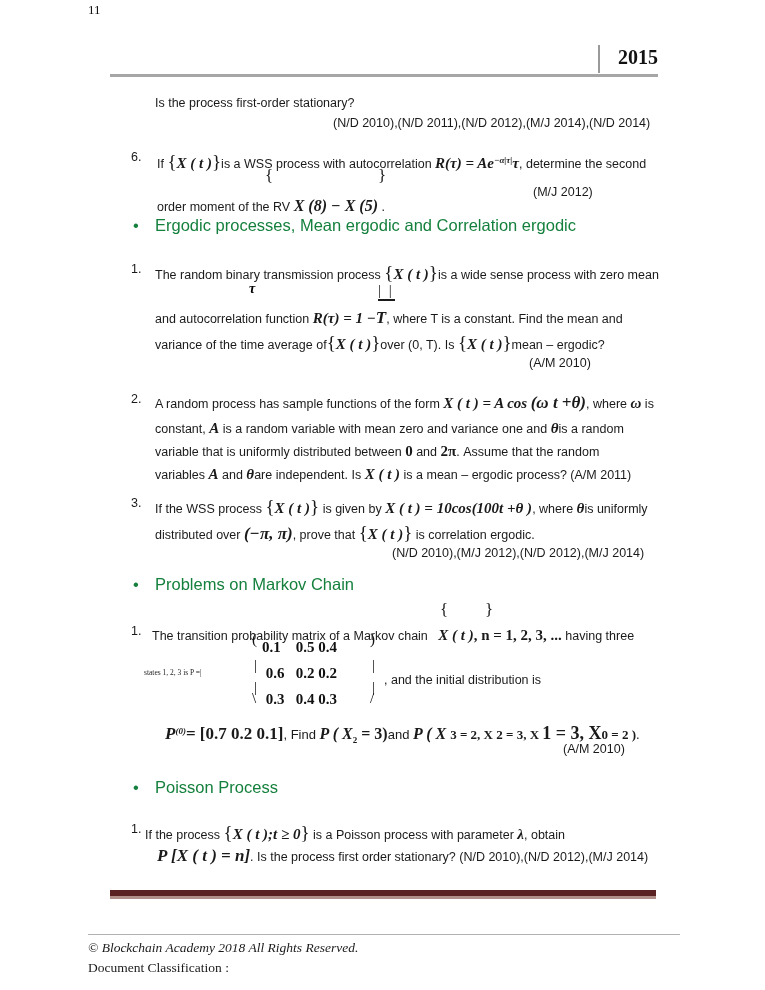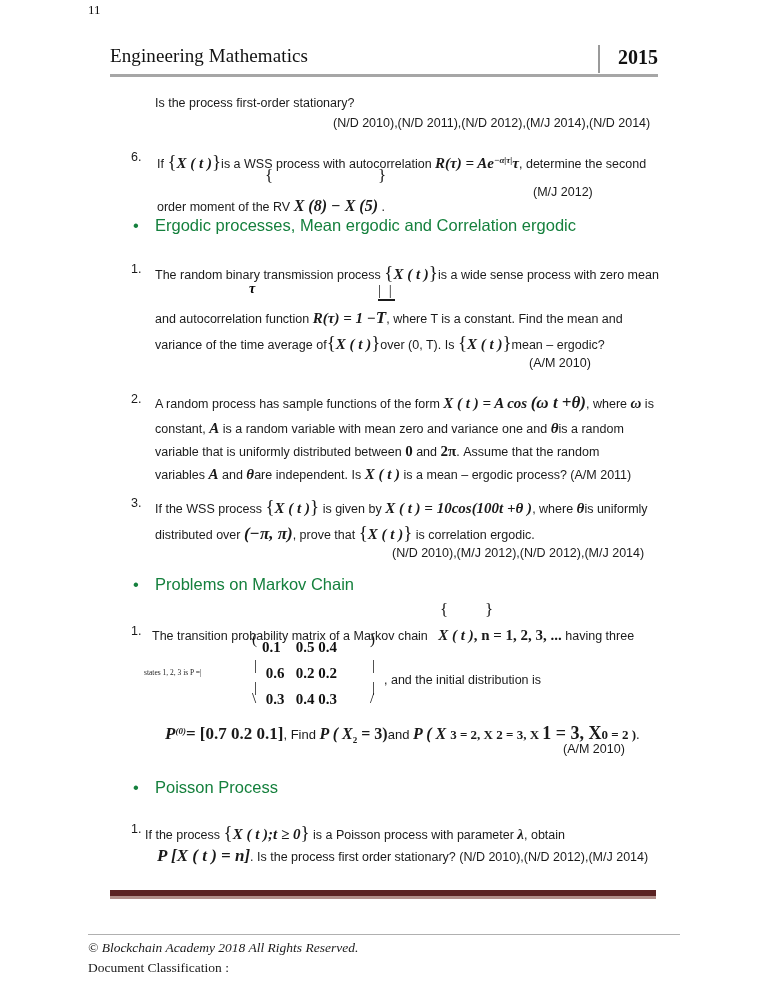--- a/index.html
+++ b/index.html
@@ -261,21 +261,20 @@
     color: #1a1a1a;
     white-space: nowrap;
   }
 </style>
 </head>
 <body>
 
 <div class="page-number">11</div>
 
 <div class="header">
-  <div class="header-title">Engineering Mathematics</div>
   <div class="header-divider"></div>
   <div class="header-year">2015</div>
 </div>
 <div class="header-rule"></div>
 
 <div class="blk" style="left:155px; top:90px;">Is the process first-order stationary?</div>
 <div class="cite" style="left:333px; top:116px;">(N/D 2010),(N/D 2011),(N/D 2012),(M/J 2014),(N/D 2014)</div>
 
 <div class="num" style="left:131px; top:150px;">6.</div>
 <div class="blk" style="left:157px; top:147px;">

